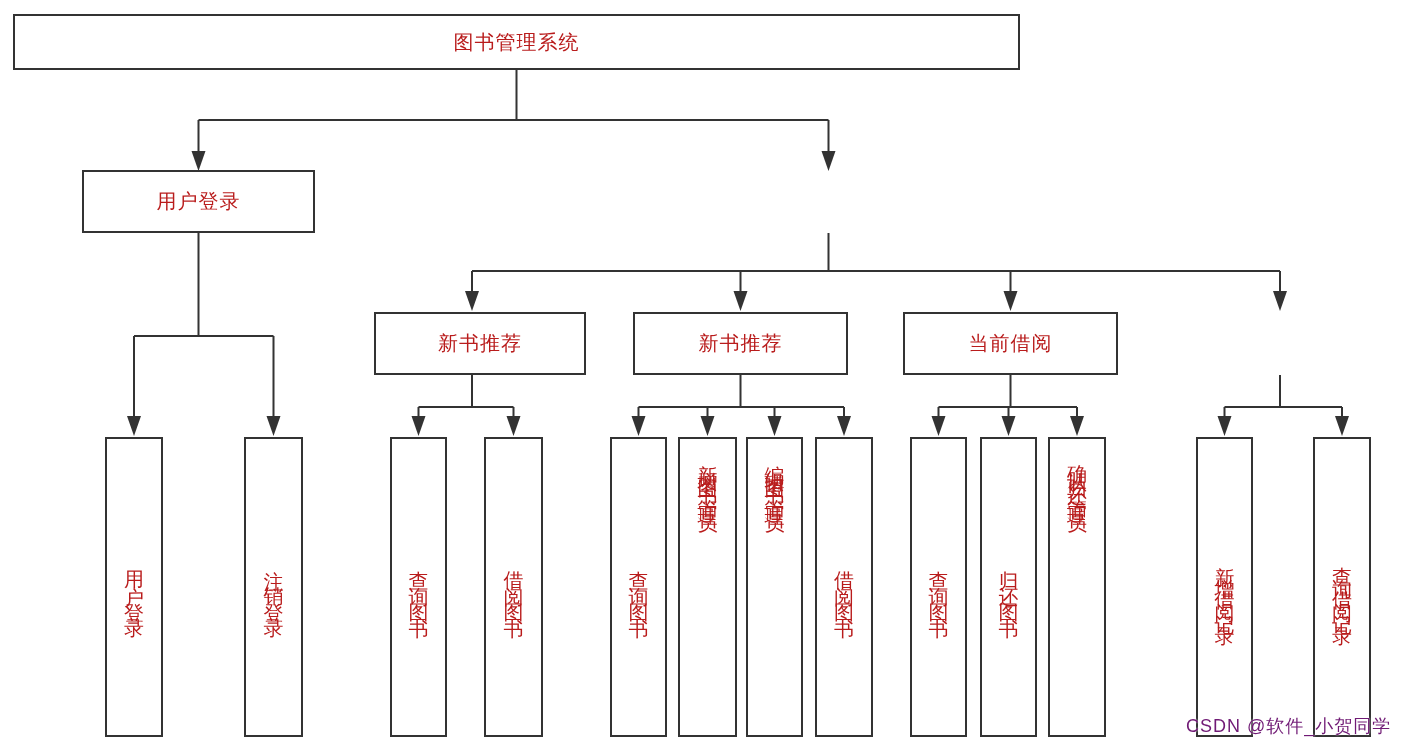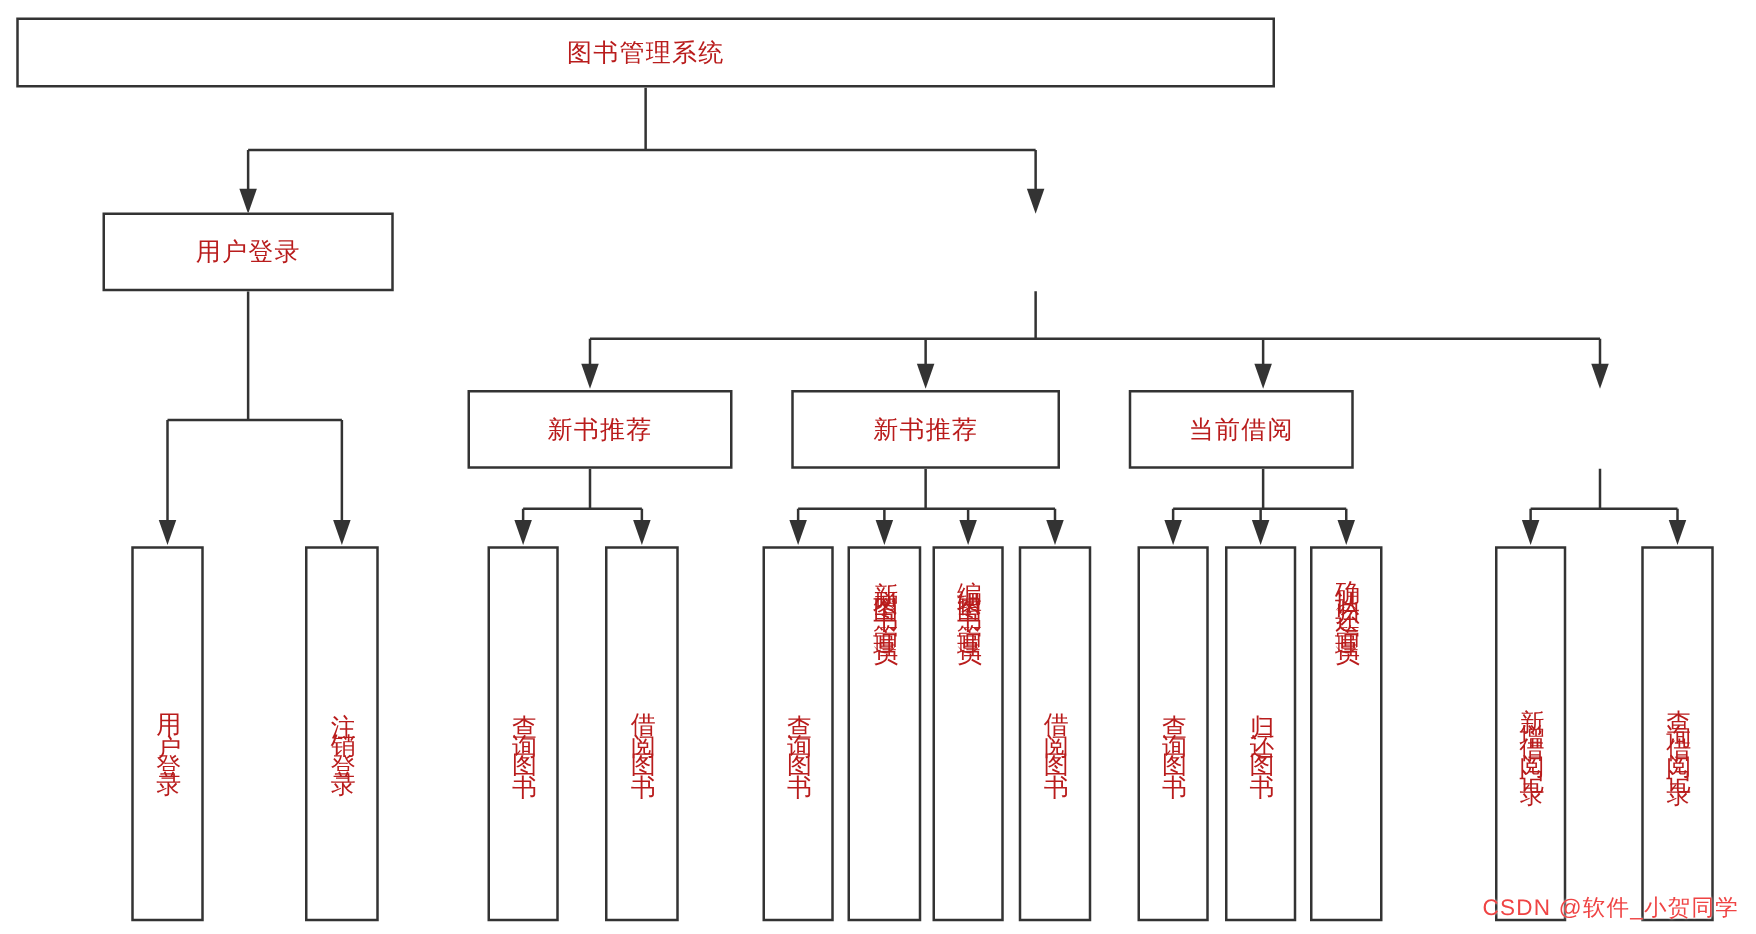--- a/index.html
+++ b/index.html
@@ -16,21 +16,21 @@
   }
   .node .vtext{
     writing-mode:vertical-rl;text-orientation:mixed;
     line-height:1.05;letter-spacing:16px;
   }
   .node.med .vtext{letter-spacing:12px;}
   .node.long{align-items:flex-start;padding-top:10px;}
   .node.long .vtext{letter-spacing:7px;}
   .watermark{
     position:absolute;left:1186px;top:714px;white-space:nowrap;
-    font-size:18px;color:#ef4444;letter-spacing:1px;
+    font-size:18px;color:#701a75;letter-spacing:1px;
     text-shadow:0 0 2px #ffffff;
   }
 </style>
 </head>
 <body>
 
 <div class="stage">
 
   <svg class="connectors" width="1405" height="747" viewBox="0 0 1405 747">
     <g stroke="#333333" stroke-width="2" fill="none">
@@ -79,21 +79,21 @@
   <div class="node" style="left:82px;top:170px;width:233px;height:63px;">
     <span>用户登录</span>
   </div>
 
   <div class="node" style="left:374px;top:312px;width:212px;height:63px;">
     <span>新书推荐</span>
   </div>
   <div class="node" style="left:633px;top:312px;width:215px;height:63px;">
     <span>新书推荐</span>
   </div>
-  <div class="node" style="left:903px;top:312px;width:180px;height:63px;">
+  <div class="node" style="left:903px;top:312px;width:215px;height:63px;">
     <span>当前借阅</span>
   </div>
 
   <div class="node" style="left:105px;top:437px;width:58px;height:300px;">
     <span class="vtext">用户登录</span>
   </div>
   <div class="node" style="left:244px;top:437px;width:59px;height:300px;">
     <span class="vtext">注销登录</span>
   </div>
 

